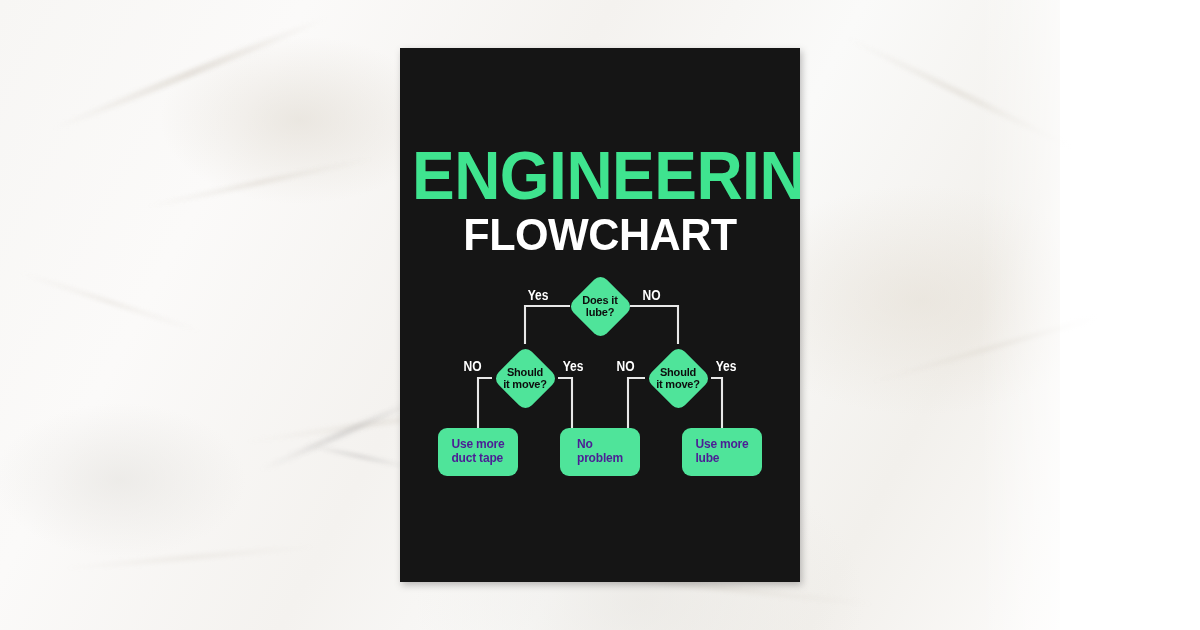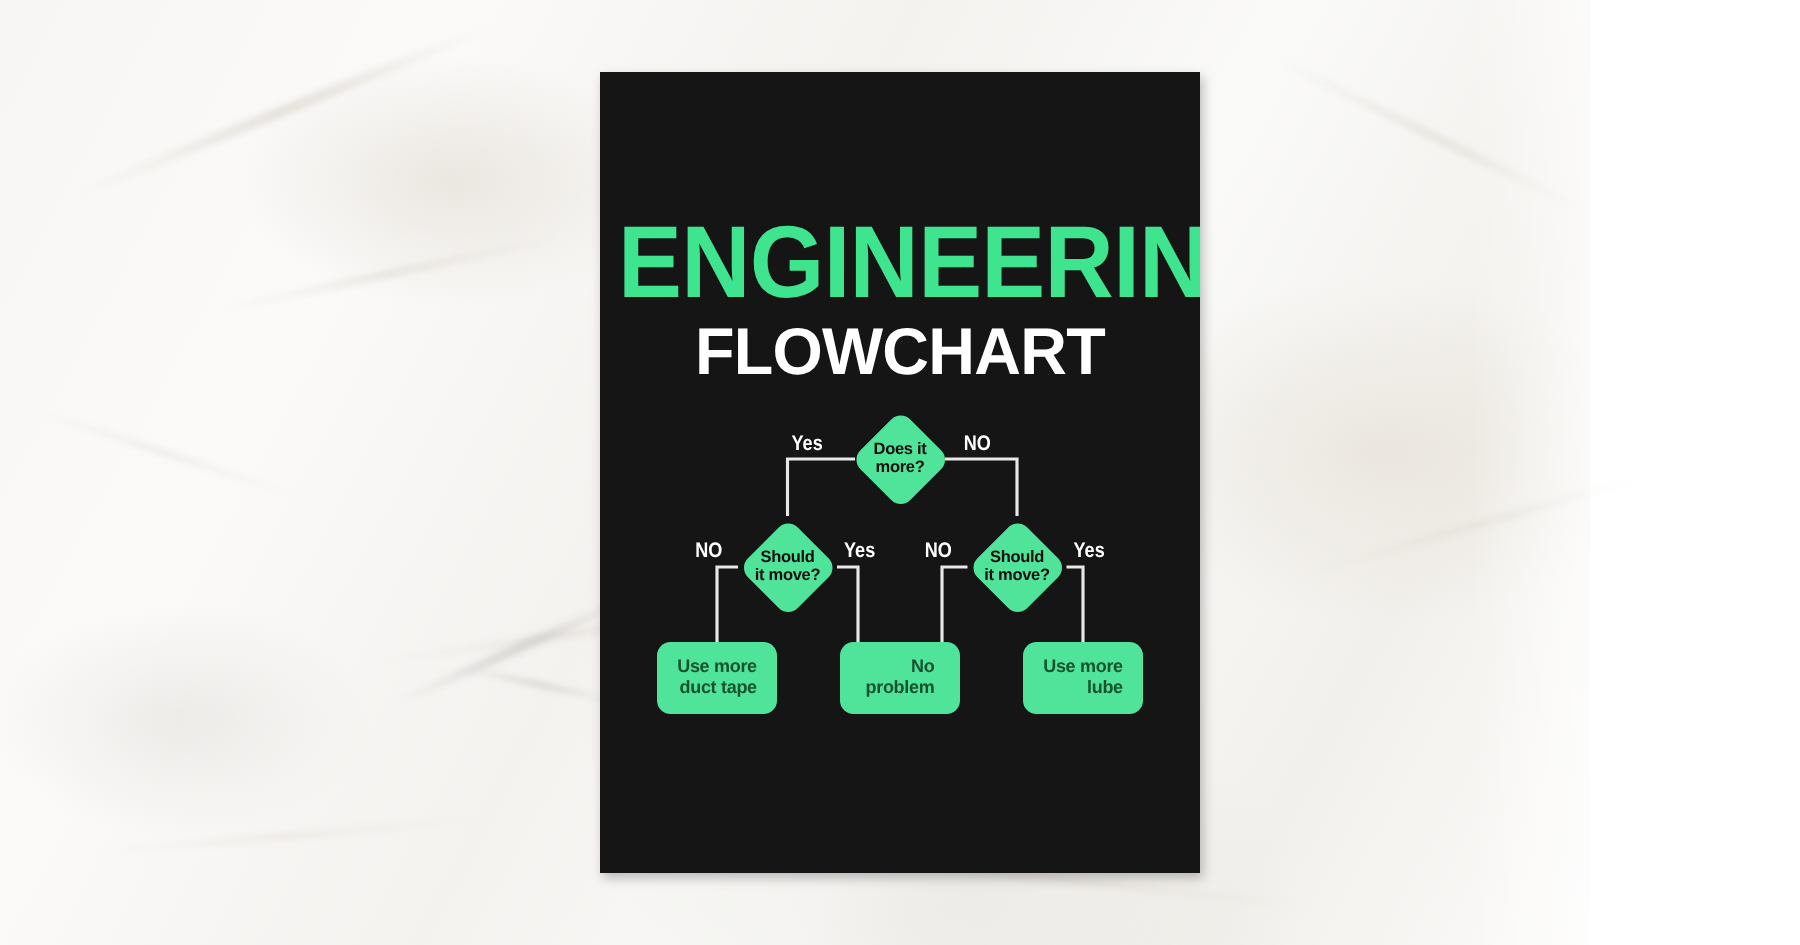--- a/index.html
+++ b/index.html
@@ -151,26 +151,26 @@
   
   .result-box {
     position: absolute;
     background: #4fe49a;
     border-radius: 9px;
     display: flex;
     align-items: center;
     justify-content: center;
   }
   .result-label {
-    color: #14532d;
+    color: #4c1d95;
     font-family: "Liberation Sans", sans-serif;
     font-weight: bold;
     font-size: 12px;
     line-height: 1.16;
-    text-align: right;
+    text-align: left;
     white-space: pre-line;
     letter-spacing: -0.2px;
   }
 
   
   .edge-label {
     position: absolute;
     color: #ffffff;
     font-family: "Liberation Sans Narrow", "Liberation Sans", sans-serif;
     font-weight: bold;
@@ -221,21 +221,21 @@
 
           <path d="M 245 330 L 228 330 L 228 380"></path>
 
           <path d="M 311 330 L 322 330 L 322 380"></path>
         </g>
       </svg>
 
       <div class="diamond-wrap" style="left:167px; top:225px; width:66px; height:66px;">
         <span class="diamond" style="width:47px; height:47px;"></span>
         <span class="diamond-label">Does it
-more?</span>
+lube?</span>
       </div>
       <span class="edge-label" style="left:126px; top:240px;">Yes</span>
       <span class="edge-label" style="left:241px; top:240px;">NO</span>
 
       <div class="diamond-wrap" style="left:92px; top:297px; width:66px; height:66px;">
         <span class="diamond" style="width:47px; height:47px;"></span>
         <span class="diamond-label">Should
 it move?</span>
       </div>
       <span class="edge-label" style="left:62px; top:311px;">NO</span>

